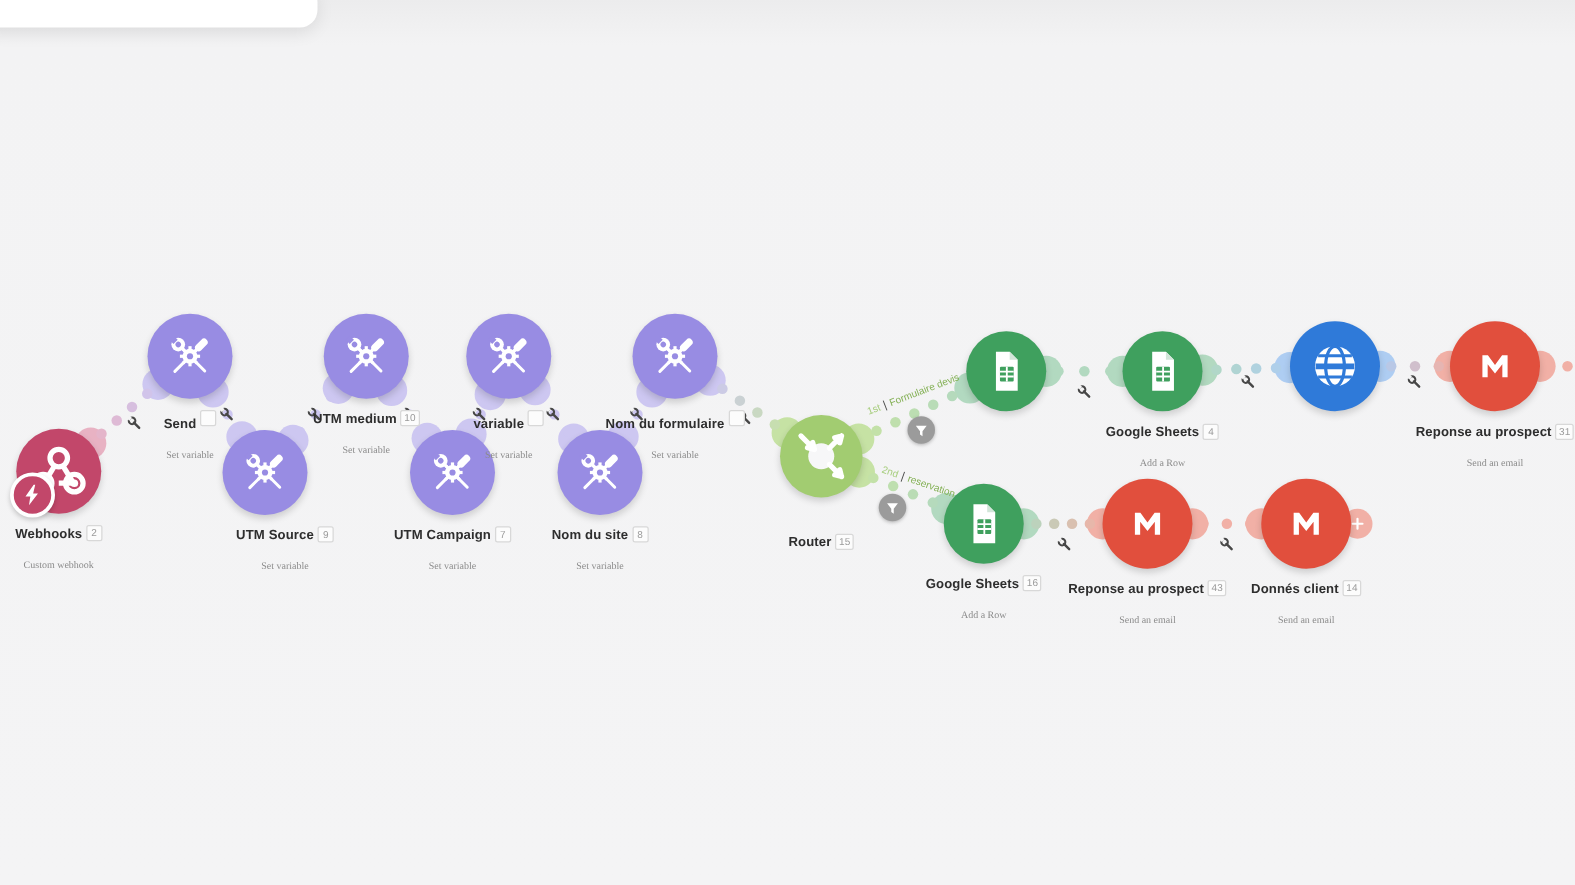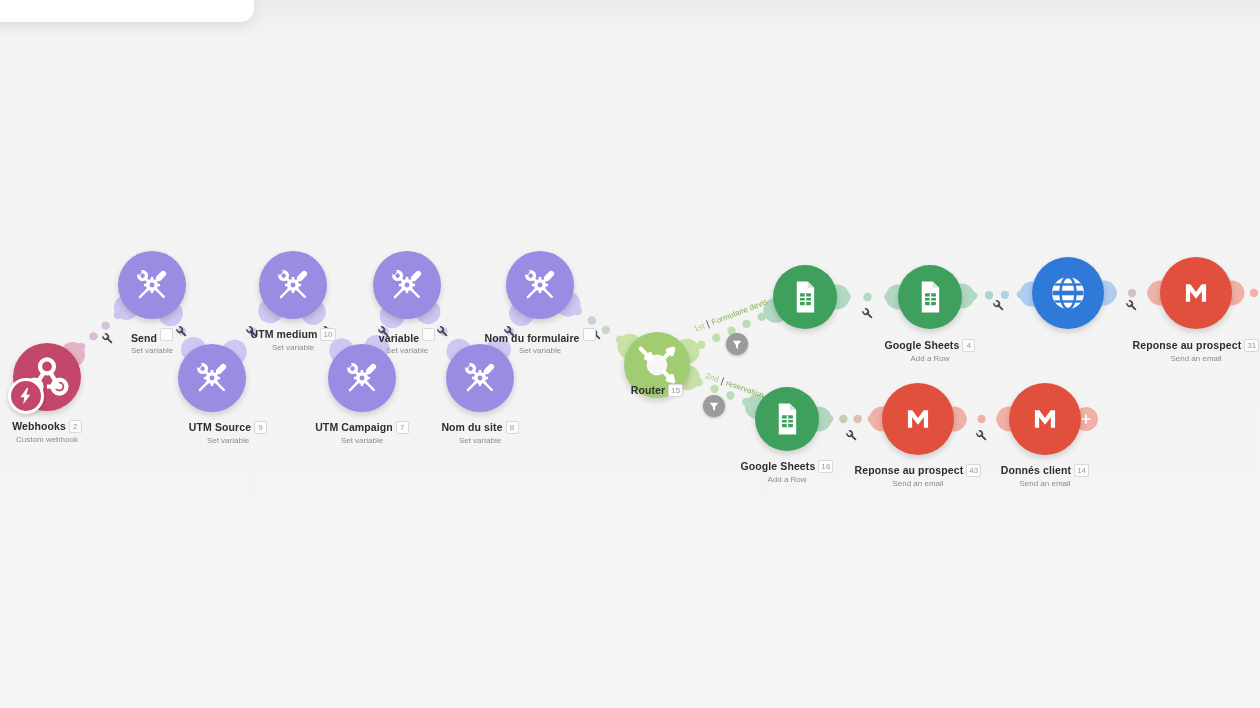--- a/index.html
+++ b/index.html
@@ -10,21 +10,21 @@
     border-radius:14px;box-shadow:0 4px 14px rgba(0,0,0,.09);z-index:4;}
   #wires{position:absolute;left:0;top:0;width:1260px;height:708px;z-index:1;pointer-events:none;}
   .node{position:absolute;border-radius:50%;display:flex;align-items:center;justify-content:center;
     z-index:2;box-shadow:0 3px 6px rgba(0,0,0,.16);cursor:pointer;}
   .node svg{display:block;}
   .node-label{position:absolute;z-index:3;width:220px;text-align:center;pointer-events:none;}
   .label-line{font-size:10.5px;font-weight:bold;color:#2e2e2e;letter-spacing:.1px;white-space:nowrap;}
   .badge{display:inline-block;min-width:7px;height:11px;line-height:11px;font-size:8px;font-weight:normal;
     color:#9a9a9a;background:#fcfcfc;border:1px solid #d8d8d8;border-radius:2px;padding:0 2px;
     margin-left:3px;vertical-align:1px;}
-  .sublabel{font-size:8px;color:#8b8b8b;margin-top:2px;white-space:nowrap;}
+  .sublabel{font-size:8px;color:#8b8b8b;margin-top:14px;white-space:nowrap;font-family:Liberation Serif, serif;}
   .sublabel:empty{display:none;}
   .mini{position:absolute;z-index:2;display:flex;align-items:center;justify-content:center;}
   .wrench{width:14px;height:14px;color:#474747;cursor:pointer;}
   .funnel{width:22px;height:22px;border-radius:50%;background:#9b9b9b;box-shadow:0 1px 3px rgba(0,0,0,.25);cursor:pointer;}
   .plus-handle{position:absolute;z-index:1;width:24px;height:24px;border-radius:50%;background:#f1b0a6;
     display:flex;align-items:center;justify-content:center;cursor:pointer;}
   .bolt-badge{position:absolute;z-index:3;width:30px;height:30px;border-radius:50%;background:#c2476a;
     border:3px solid #fff;box-shadow:0 2px 4px rgba(0,0,0,.2);display:flex;align-items:center;justify-content:center;}
   .branch-label{position:absolute;z-index:2;font-size:8px;transform-origin:left center;white-space:nowrap;pointer-events:none;}
   .branch-label .order{color:#a6cd7c;margin-right:3px;}
@@ -326,21 +326,21 @@
     <div class="sublabel">Set variable</div>
   </div>
   <div class="node-label" style="left:370px;top:421px">
     <div class="label-line"><span>Nom du site</span><span class="badge">8</span></div>
     <div class="sublabel">Set variable</div>
   </div>
   <div class="node-label" style="left:430px;top:328px">
     <div class="label-line"><span>Nom du formulaire</span><span class="badge"></span></div>
     <div class="sublabel">Set variable</div>
   </div>
-  <div class="node-label" style="left:547px;top:384px">
+  <div class="node-label" style="left:547px;top:427px">
     <div class="label-line"><span>Router</span><span class="badge">15</span></div>
 
   </div>
   <div class="node-label" style="left:820px;top:339px">
     <div class="label-line"><span>Google Sheets</span><span class="badge">4</span></div>
     <div class="sublabel">Add a Row</div>
   </div>
   <div class="node-label" style="left:1086px;top:339px">
     <div class="label-line"><span>Reponse au prospect</span><span class="badge">31</span></div>
     <div class="sublabel">Send an email</div>

